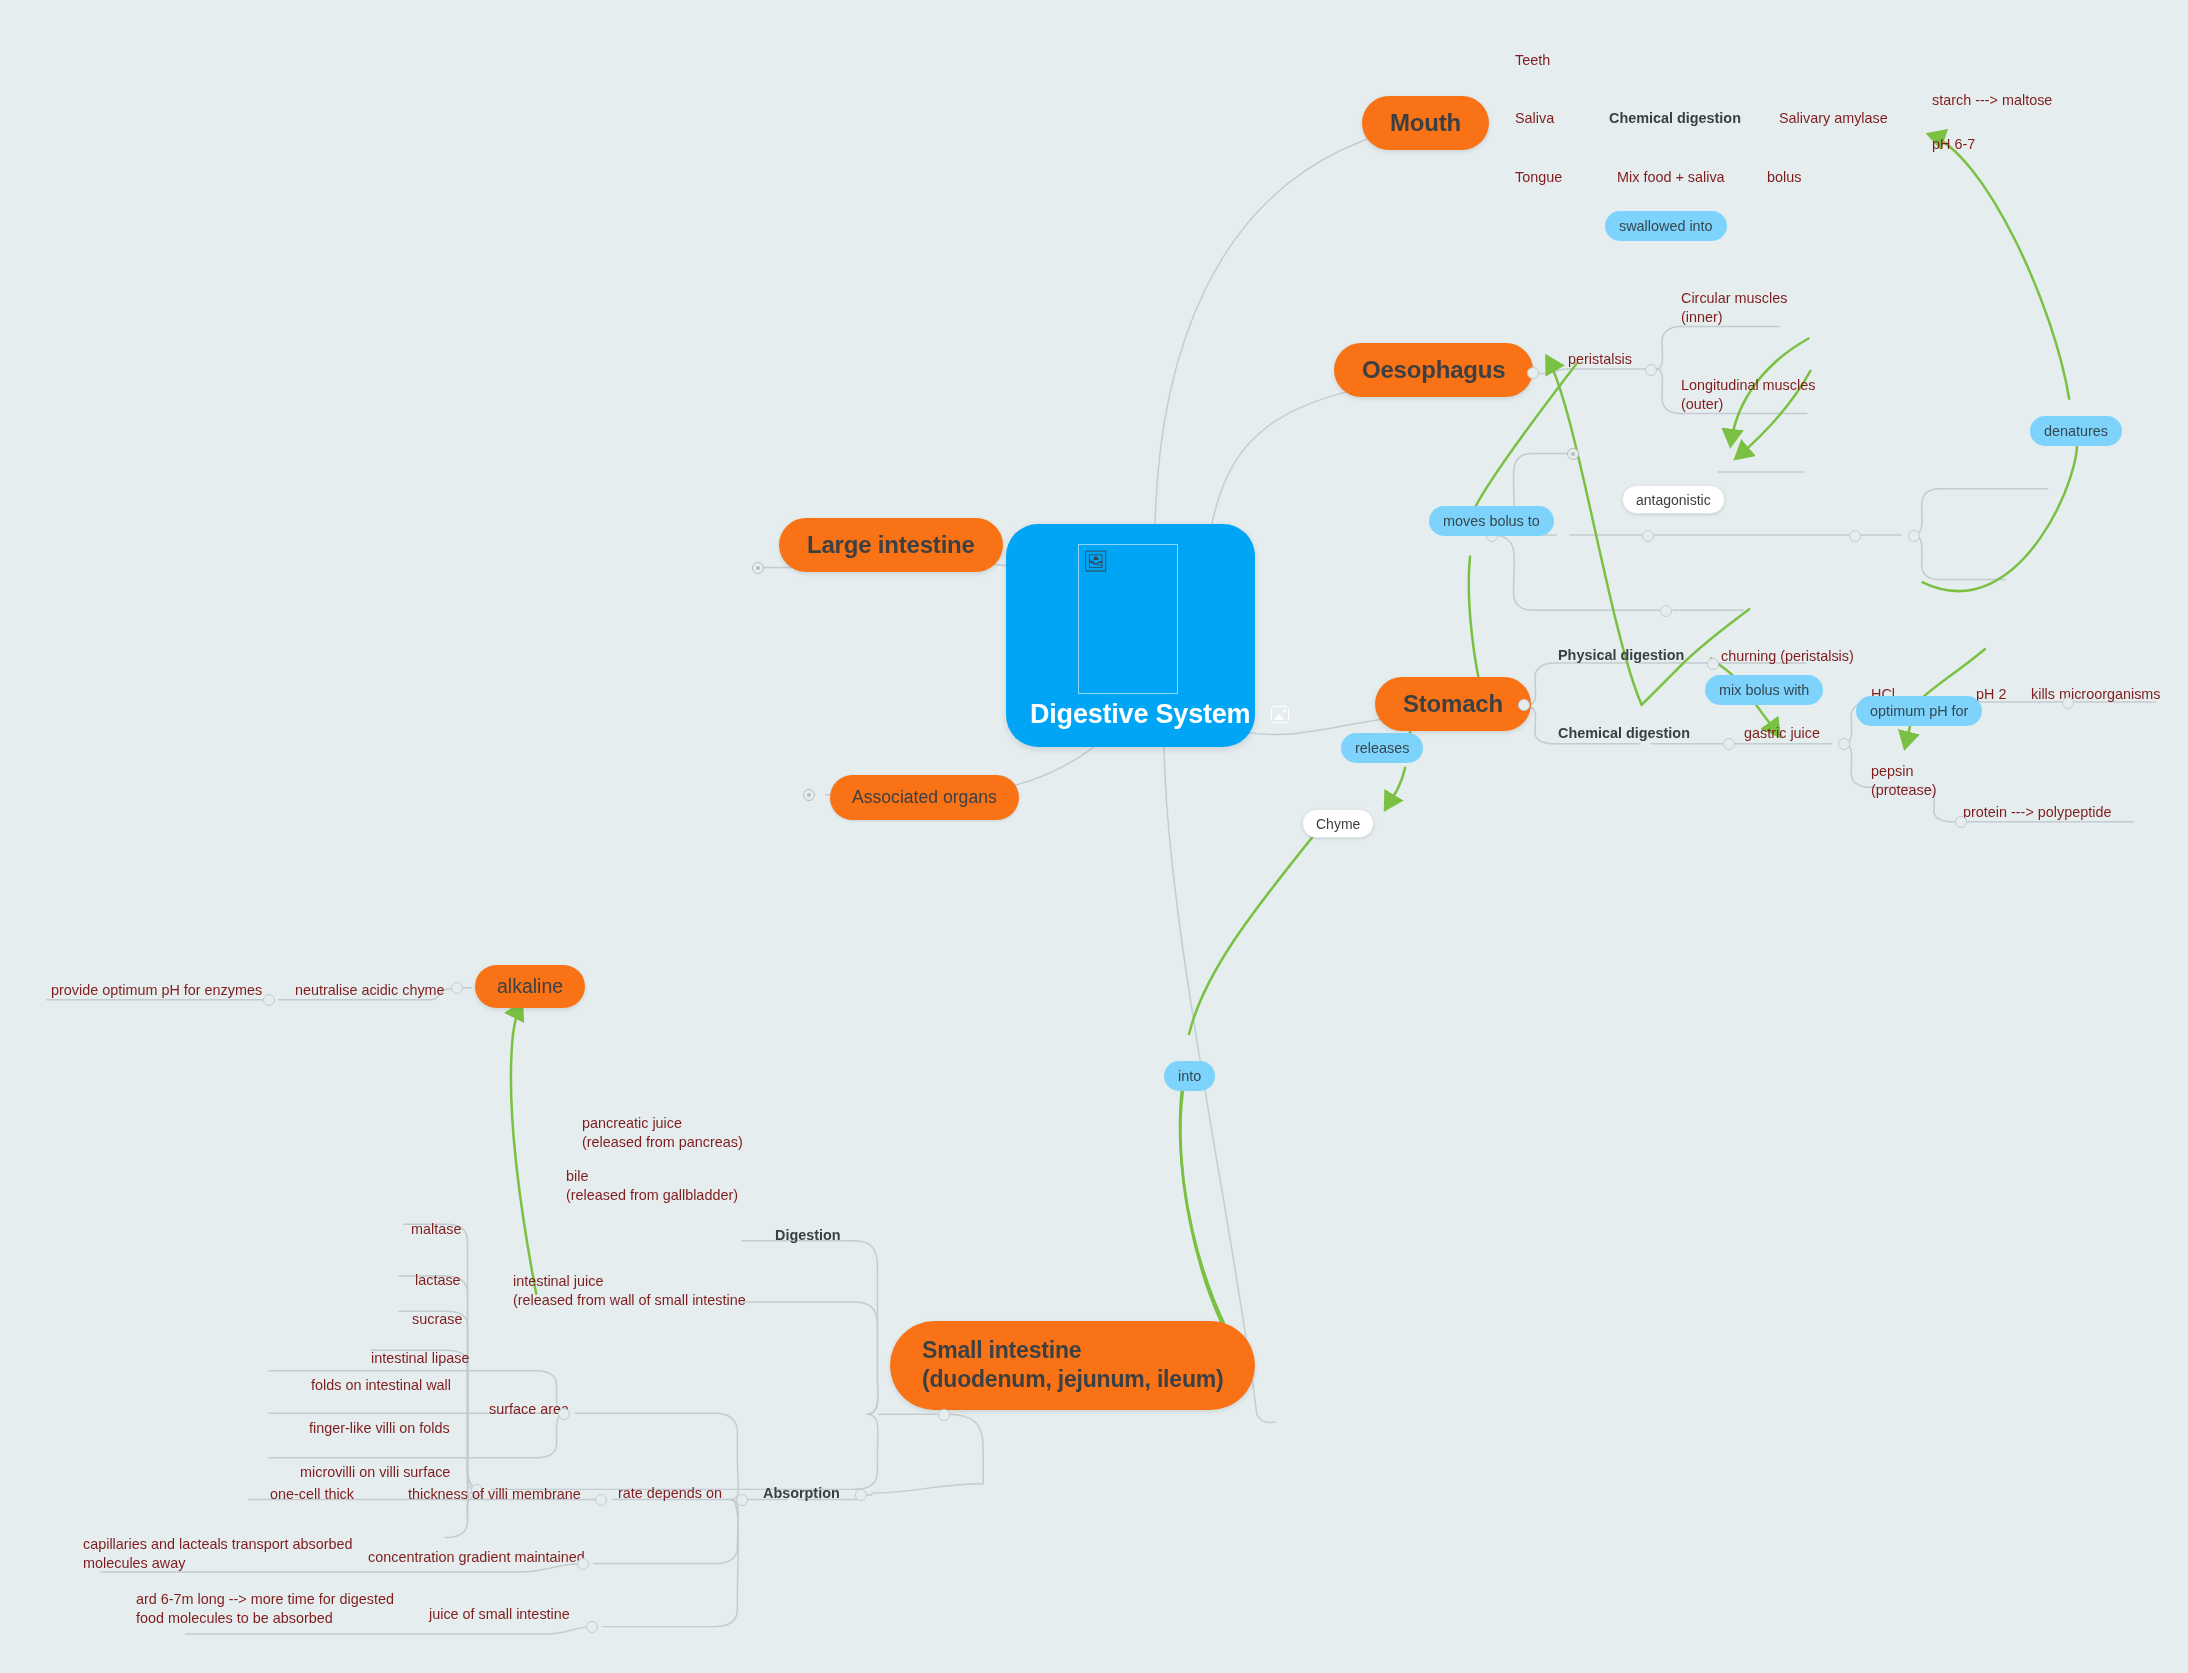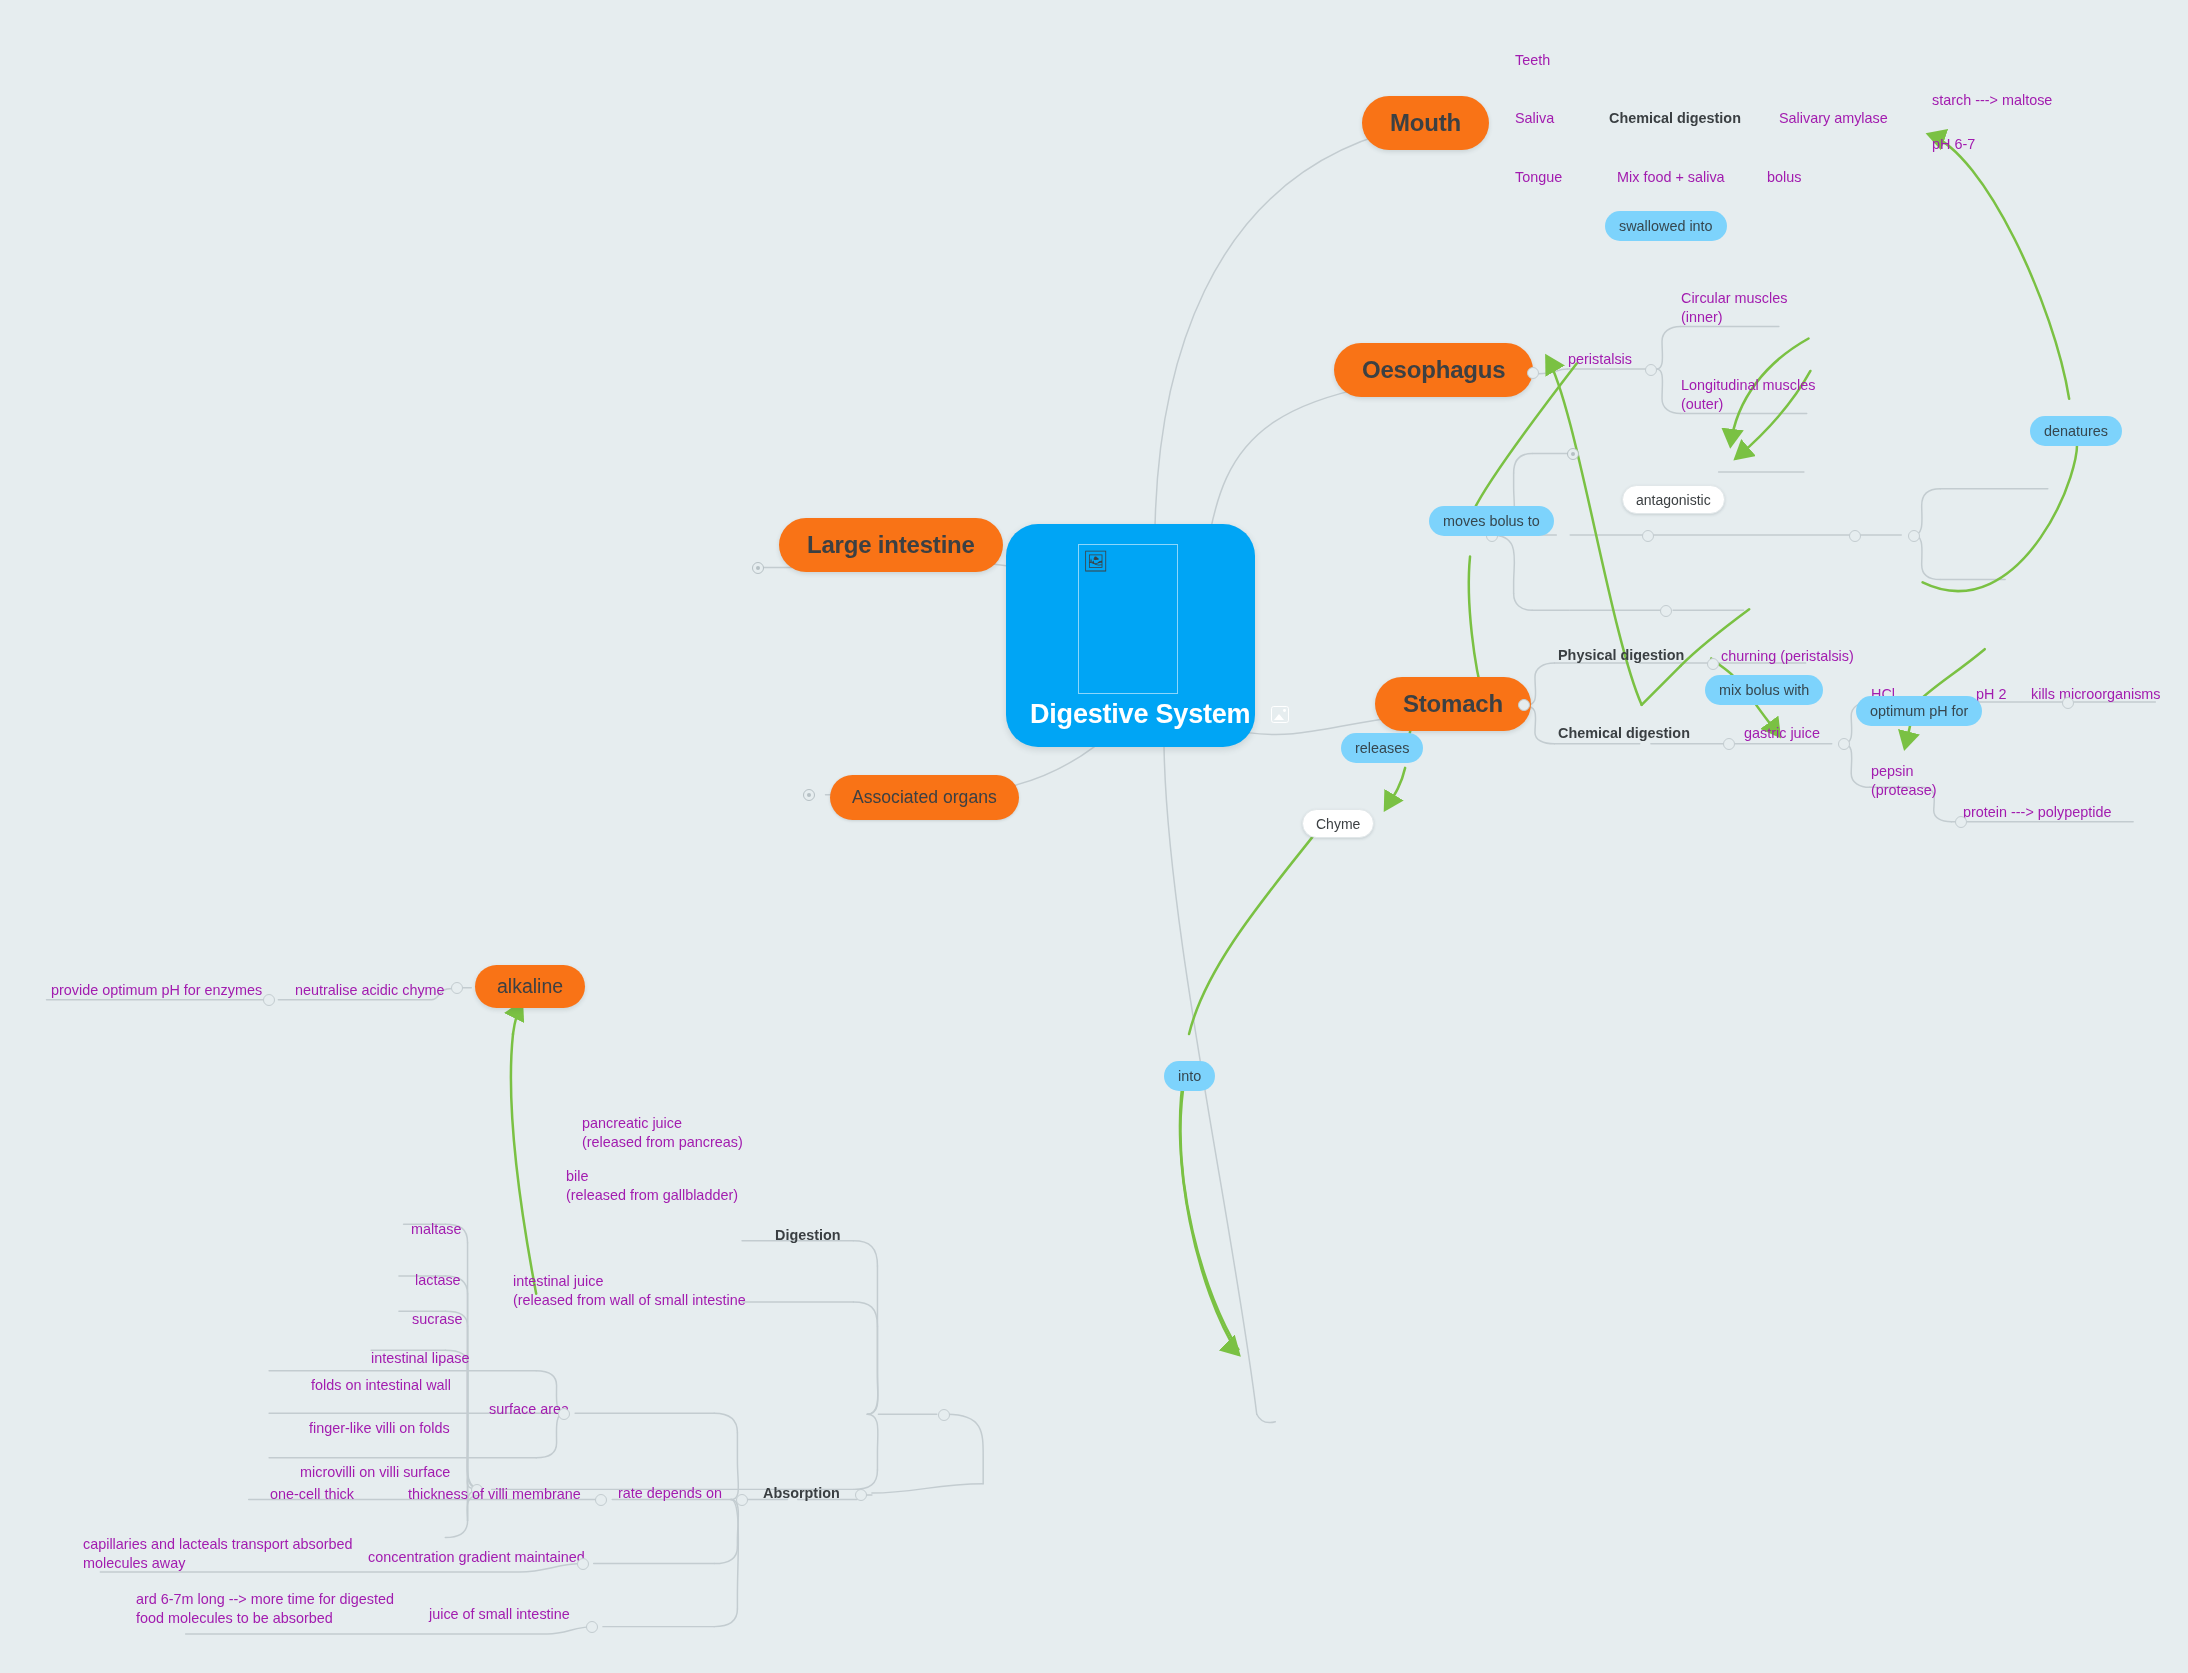--- a/index.html
+++ b/index.html
@@ -94,21 +94,21 @@
   .pill.small { font-size: 15px; font-weight: normal; padding: 8.3px 16.7px; border-radius: 927px;
                 box-shadow: 0 0.9px 2.8px rgba(60,80,90,.18); }
   .pill.tiny  { font-size: 13px; font-weight: normal; padding: 5.6px 13px;
                 box-shadow: 0 0.9px 2.8px rgba(60,80,90,.18); background:#fff;
                 border: 0.9px solid #e1e7e9; }
 
   
   .lbl {
     position: absolute;
     white-space: pre;
-    color: #a21caf;
+    color: #7f1d1d;
     font-size: 14.4px;
     line-height: 1.3;
   }
   .lbl.bold { font-weight: bold; color: #3a3f42; }
 
   
   .badge {
     position: absolute;
     background: #7dd3fc;
     color: #36474f;
@@ -354,20 +354,24 @@
   <div class="node pill big" style="left:779px; top:518px;">
     <span>Large intestine</span>
   </div>
   <div class="dot" style="left:752px; top:562px;"></div>
 
   <div class="node pill small" style="left:830px; top:775px; font-size:17.6px; padding:12px 22px;">
     <span>Associated organs</span>
   </div>
   <div class="dot" style="left:803px; top:789px;"></div>
 
+  <div class="node pill big multi" style="left:890px; top:1321px; font-size:23px;">
+    <span>Small intestine</span>
+    <span>(duodenum, jejunum, ileum)</span>
+  </div>
 
   <div class="node pill" style="left:475px; top:965px; font-size:19.5px; padding:10.2px 22px;">
     <span>alkaline</span>
   </div>
 
   <div class="node pill tiny" style="left:1302px; top:809px; font-size:14px;">
     <span>Chyme</span>
   </div>
 
   <div class="node pill tiny" style="left:1622px; top:443px; font-size:14px;margin-top:42px;">

